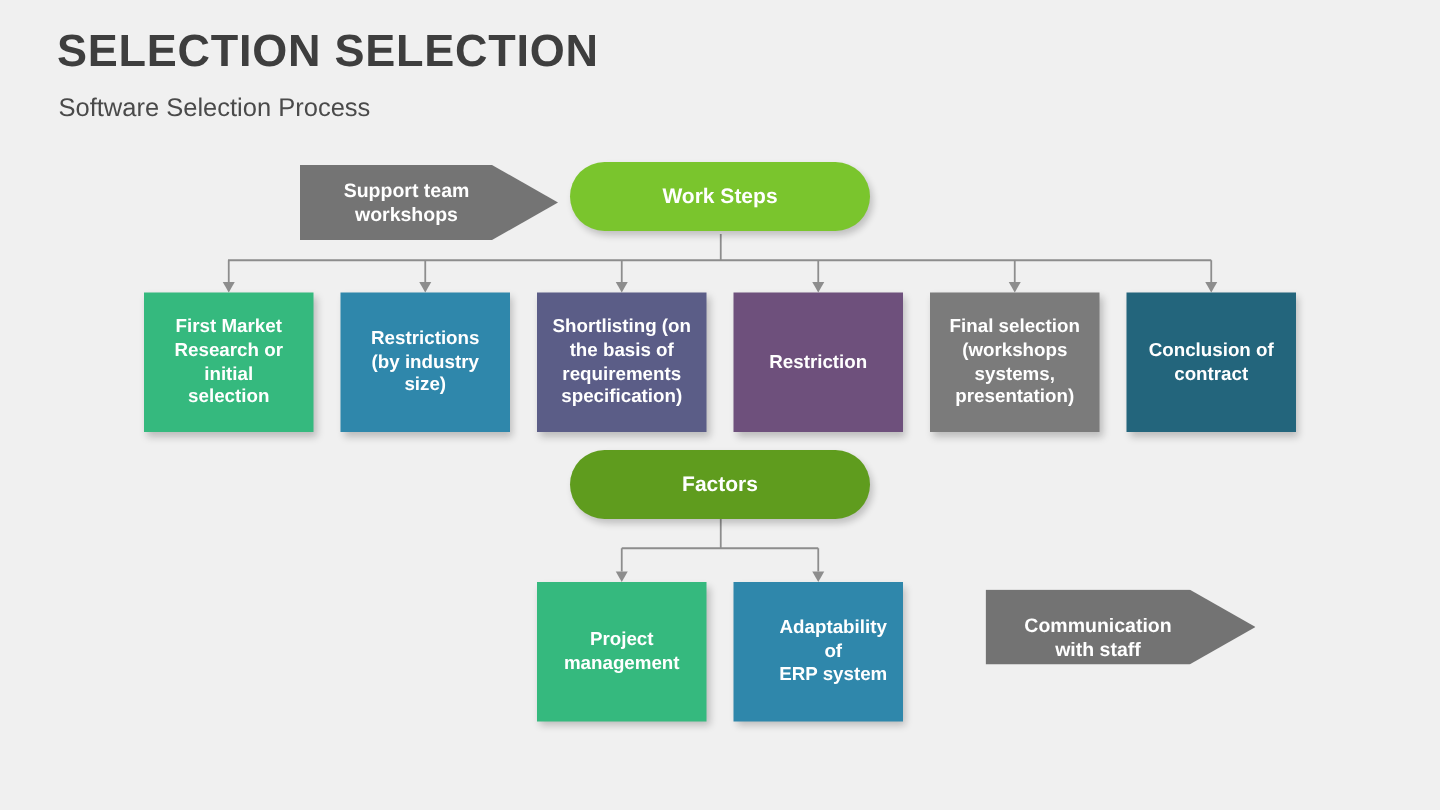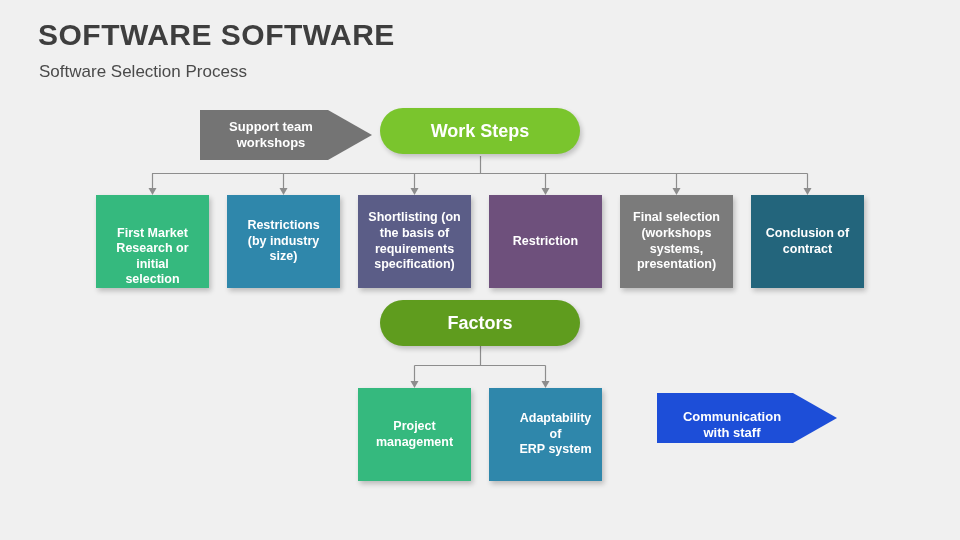--- a/index.html
+++ b/index.html
@@ -54,21 +54,21 @@
   }
   .node .label {
     display: block;
     padding: 0 6px;
     white-space: pre-line;
   }
 
   
   .pill {
     border-radius: 24px;
-    font-size: 18px;
+    font-size: 14px;
     font-weight: bold;
     box-shadow: 2px 3px 5px rgba(0,0,0,0.20);
   }
 
   
   .rect {
     font-size: 12.5px;
     font-weight: bold;
     box-shadow: 2px 3px 5px rgba(0,0,0,0.22);
   }
@@ -88,21 +88,21 @@
     width: 960px;
     height: 540px;
     pointer-events: none;
   }
 </style>
 </head>
 <body>
 
 <div id="slide">
 
-  <div id="title">SOFTWARE SOFTWARE</div>
+  <div id="title">SELECTION SELECTION</div>
   <div id="subtitle">Software Selection Process</div>
 
   <svg id="connectors" viewBox="0 0 960 540" width="960" height="540" xmlns="http://www.w3.org/2000/svg">
     <g stroke="#8d8d8d" stroke-width="1.2" fill="none">
 
       <path d="M480.5 156 L480.5 173.5"></path>
 
       <path d="M152 173.5 L807.5 173.5"></path>
 
       <path d="M152.5 173.5 L152.5 188"></path>
@@ -135,21 +135,21 @@
   <div class="node chevron" style="left:200px; top:110px; width:172px; height:50px; background:#747474;
               clip-path: polygon(0 0, 128px 0, 172px 25px, 128px 50px, 0 50px);">
     <span class="label" style="margin-right:30px;">Support team
 workshops</span>
   </div>
 
   <div class="node pill" style="left:380px; top:108px; width:200px; height:46px; background:#7ac52d;">
     <span class="label">Work Steps</span>
   </div>
 
-  <div class="node rect" style="left:96px; top:195px; width:113px; height:93px; background:#35b97e;align-items:flex-end;">
+  <div class="node rect" style="left:96px; top:195px; width:113px; height:93px; background:#35b97e;">
     <span class="label">First Market
 Research or
 initial
 selection</span>
   </div>
 
   <div class="node rect" style="left:227px; top:195px; width:113px; height:93px; background:#2f87ab;">
     <span class="label">Restrictions
 (by industry
 size)</span>
@@ -185,19 +185,19 @@
   <div class="node rect" style="left:358px; top:388px; width:113px; height:93px; background:#35b97e;">
     <span class="label">Project
 management</span>
   </div>
 
   <div class="node rect" style="left:489px; top:388px; width:113px; height:93px; background:#2f87ab;padding-left:20px;">
     <span class="label">Adaptability of
 ERP system</span>
   </div>
 
-  <div class="node chevron" style="left:657px; top:393px; width:180px; height:64px; background:#1d4ed8;
+  <div class="node chevron" style="left:657px; top:393px; width:180px; height:64px; background:#737373;
               clip-path: polygon(0 0, 136px 0, 180px 25px, 136px 50px, 0 50px);">
     <span class="label" style="margin-right:30px;">Communication
 with staff</span>
   </div>
 
 </div>
 
 </body></html>

